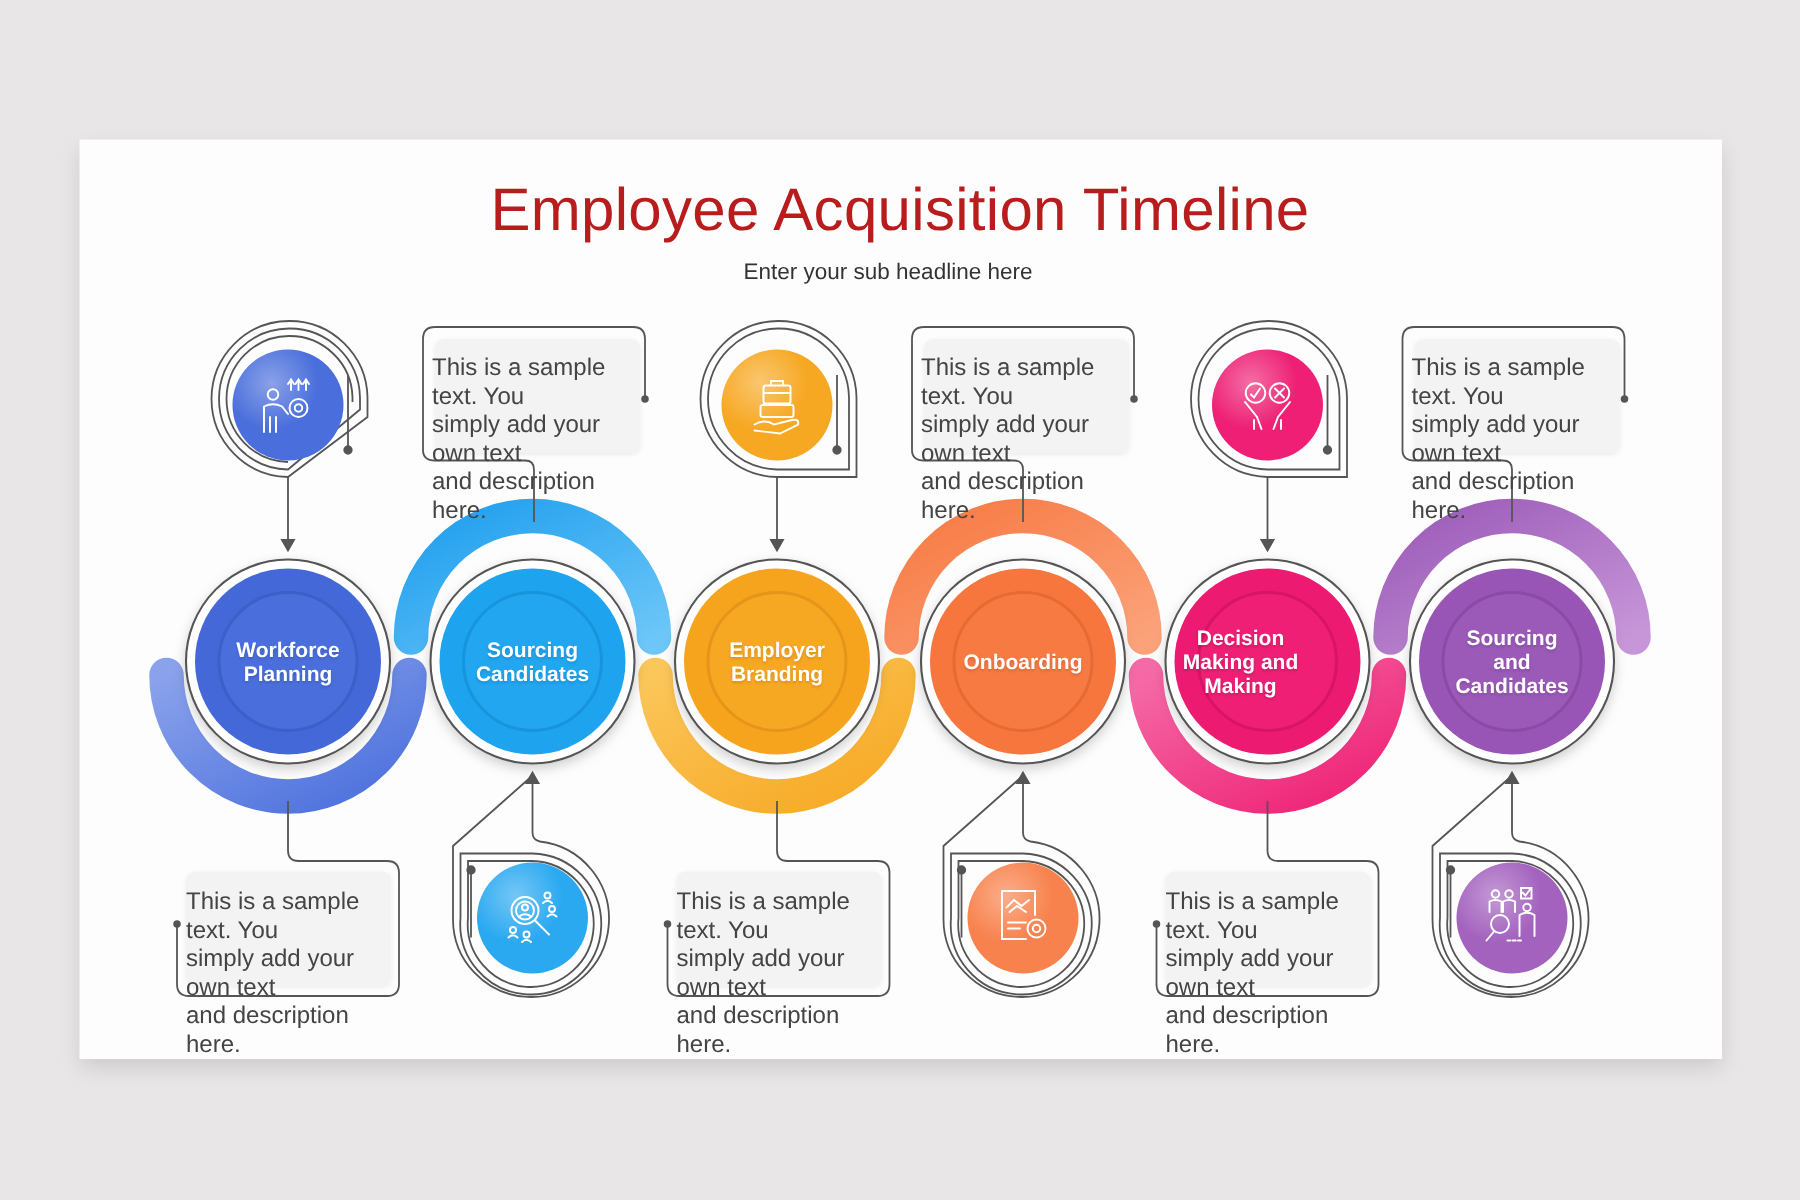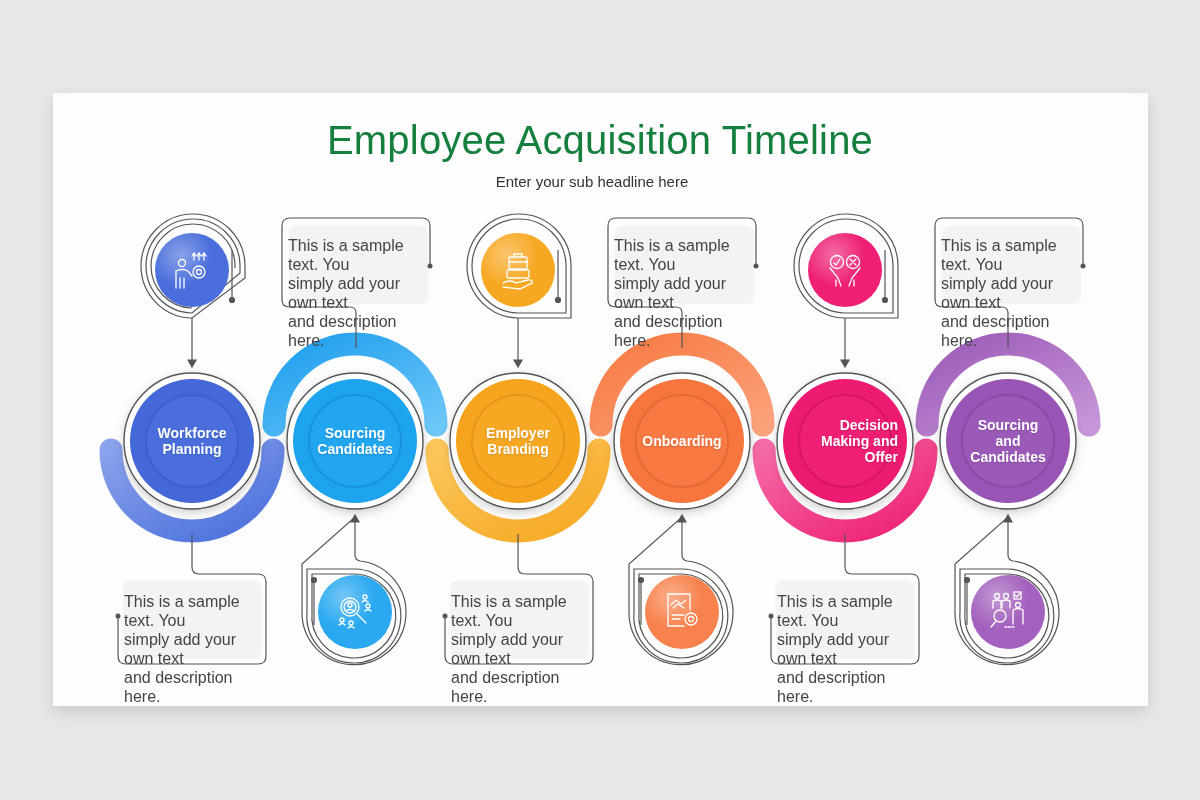--- a/index.html
+++ b/index.html
@@ -1,18 +1,18 @@
 <!DOCTYPE html>
 <html><head>
 <meta charset="utf-8">
 <style>
   html,body{margin:0;padding:0;}
   body{width:1200px;height:800px;background:#e8e6e7;position:relative;overflow:hidden;font-family:"Liberation Sans",sans-serif;}
   .slide{position:absolute;left:53px;top:93px;width:1095px;height:613px;background:#fdfdfd;box-shadow:0 6px 14px rgba(0,0,0,0.12);}
-  .title{position:absolute;left:0;top:118px;width:1200px;text-align:center;font-size:40px;color:#15803d;font-family:"Liberation Sans",sans-serif;letter-spacing:0.2px;}
+  .title{position:absolute;left:0;top:118px;width:1200px;text-align:center;font-size:40px;color:#b91c1c;font-family:"Liberation Sans",sans-serif;letter-spacing:0.2px;}
   .subtitle{position:absolute;left:0;top:173px;width:1184px;text-align:center;font-size:15px;color:#333;}
   svg.diagram{position:absolute;left:0;top:0;}
   .stage-label{position:absolute;width:110px;text-align:center;color:#fff;font-weight:bold;font-size:14px;line-height:16px;text-shadow:0 1px 2px rgba(0,0,0,0.15);}
   .desc{position:absolute;width:136px;text-align:left;color:#444;font-size:16px;line-height:19px;}
 </style>
 </head>
 <body>
 
 <div class="slide"></div>
 <div class="title">Employee Acquisition Timeline</div>
@@ -280,24 +280,24 @@
   <div>Sourcing</div>
   <div>Candidates</div>
 </div>
 <div class="stage-label" style="left:463px;top:425px;">
   <div>Employer</div>
   <div>Branding</div>
 </div>
 <div class="stage-label" style="left:627px;top:433px;">
   <div>Onboarding</div>
 </div>
-<div class="stage-label" style="left:788px;top:417px;text-align:right;">
+<div class="stage-label" style="left:772px;top:417px;">
   <div>Decision</div>
   <div>Making and</div>
-  <div>Offer</div>
+  <div>Making</div>
 </div>
 <div class="stage-label" style="left:953px;top:417px;">
   <div>Sourcing</div>
   <div>and</div>
   <div>Candidates</div>
 </div>
 
 <div class="desc" style="left:288px;top:236px;">
   <div>This is a sample text. You</div>
   <div>simply add your own text</div>

